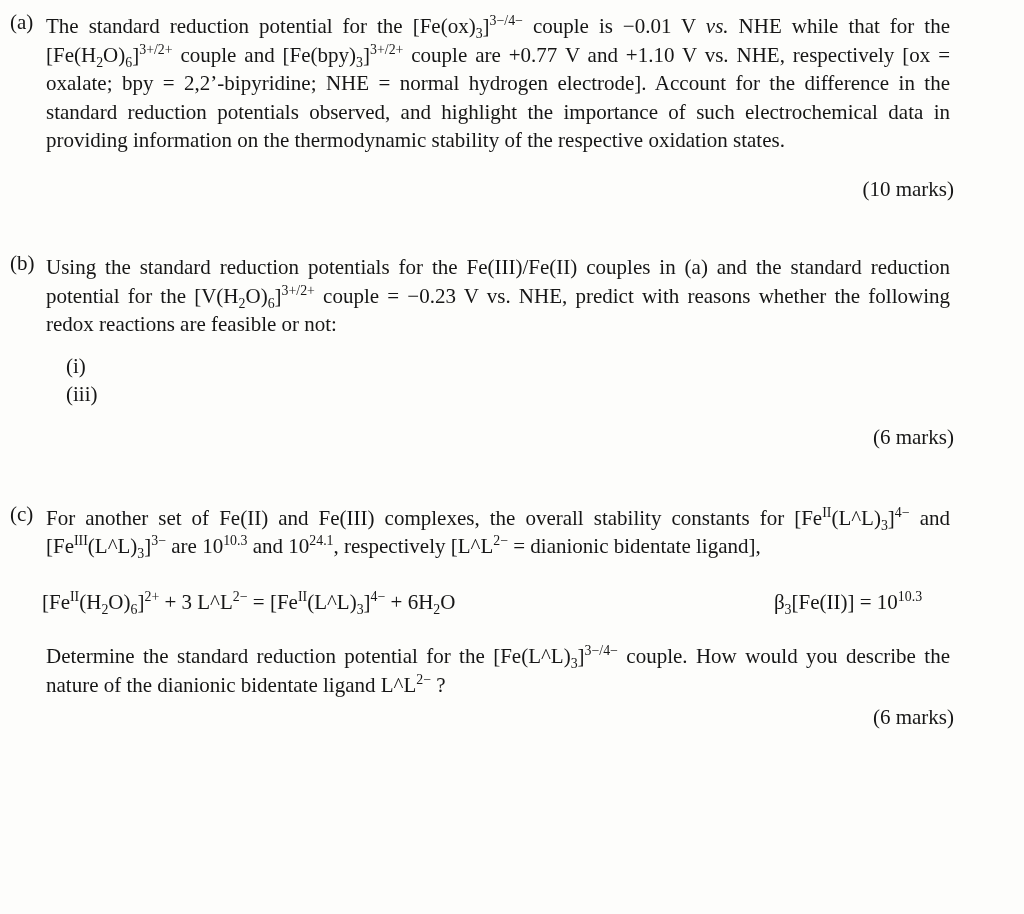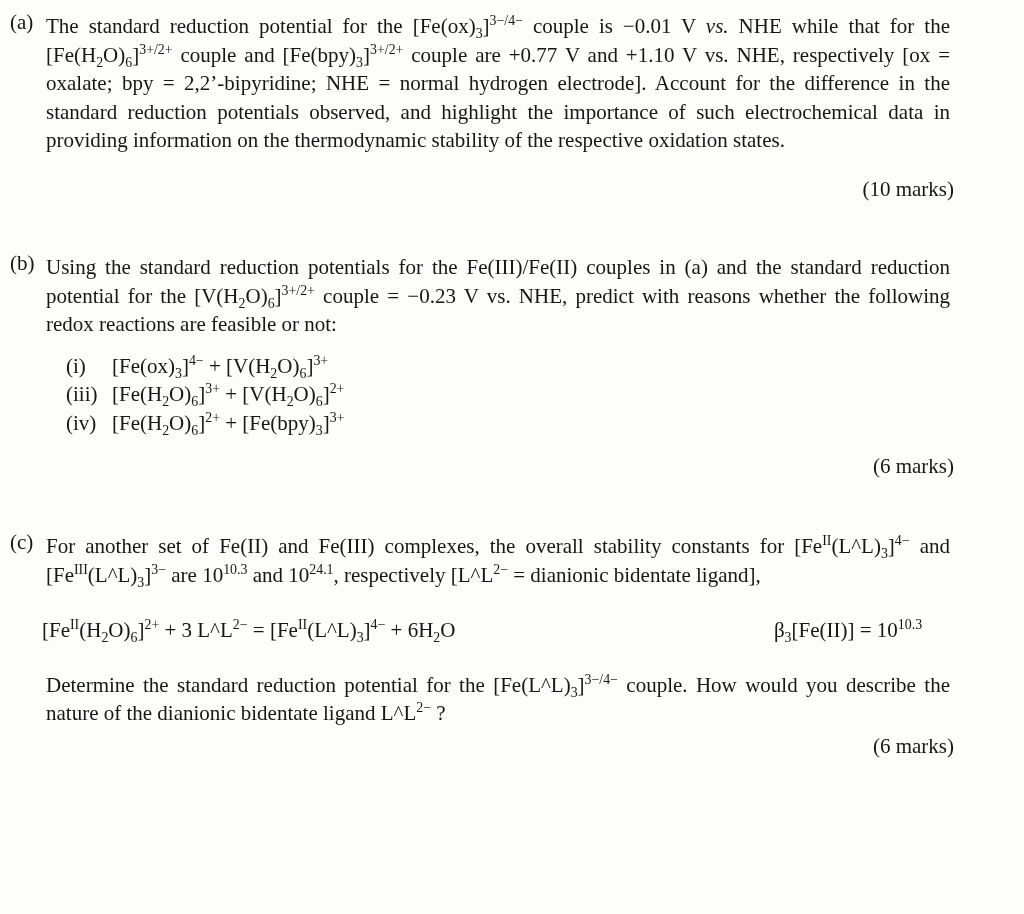--- a/index.html
+++ b/index.html
@@ -47,29 +47,23 @@
   </section>
 
   <section class="qpart qpart-b">
     <div class="row">
       <div class="plabel">(b)</div>
       <div class="pbody">
         <p class="para">Using the standard reduction potentials for the Fe(III)/Fe(II) couples in (a) and the standard reduction potential for the [V(H<sub>2</sub>O)<sub>6</sub>]<sup>3+/2+</sup> couple = −0.23 V vs. NHE, predict with reasons whether the following redox reactions are feasible or not:</p>
         <div class="rxn-list">
           <div class="rxn-item">
             <span class="rxn-num">(i)</span>
-            <span class="rxn-formula">[Fe(ox)<sub>3</sub>]<sup>4−</sup> + [V(H<sub>2</sub>O)<sub>6</sub>]<sup>3+</sup></span>
           </div>
           <div class="rxn-item">
             <span class="rxn-num">(iii)</span>
-            <span class="rxn-formula">[Fe(H<sub>2</sub>O)<sub>6</sub>]<sup>3+</sup> + [V(H<sub>2</sub>O)<sub>6</sub>]<sup>2+</sup></span>
-          </div>
-          <div class="rxn-item">
-            <span class="rxn-num">(iv)</span>
-            <span class="rxn-formula">[Fe(H<sub>2</sub>O)<sub>6</sub>]<sup>2+</sup> + [Fe(bpy)<sub>3</sub>]<sup>3+</sup></span>
           </div>
         </div>
         <div class="marks marks-b">(6 marks)</div>
       </div>
     </div>
   </section>
 
   <section class="qpart qpart-c">
     <div class="row">
       <div class="plabel">(c)</div>

